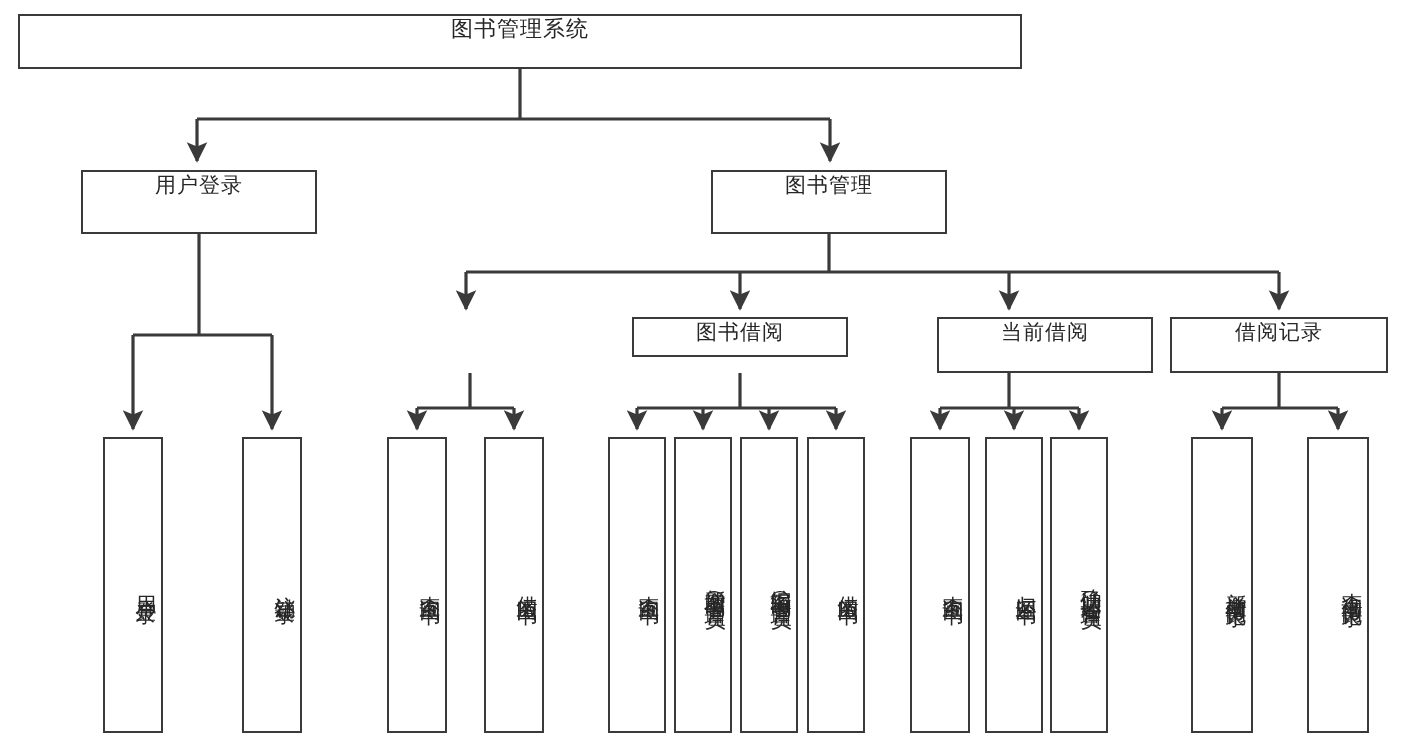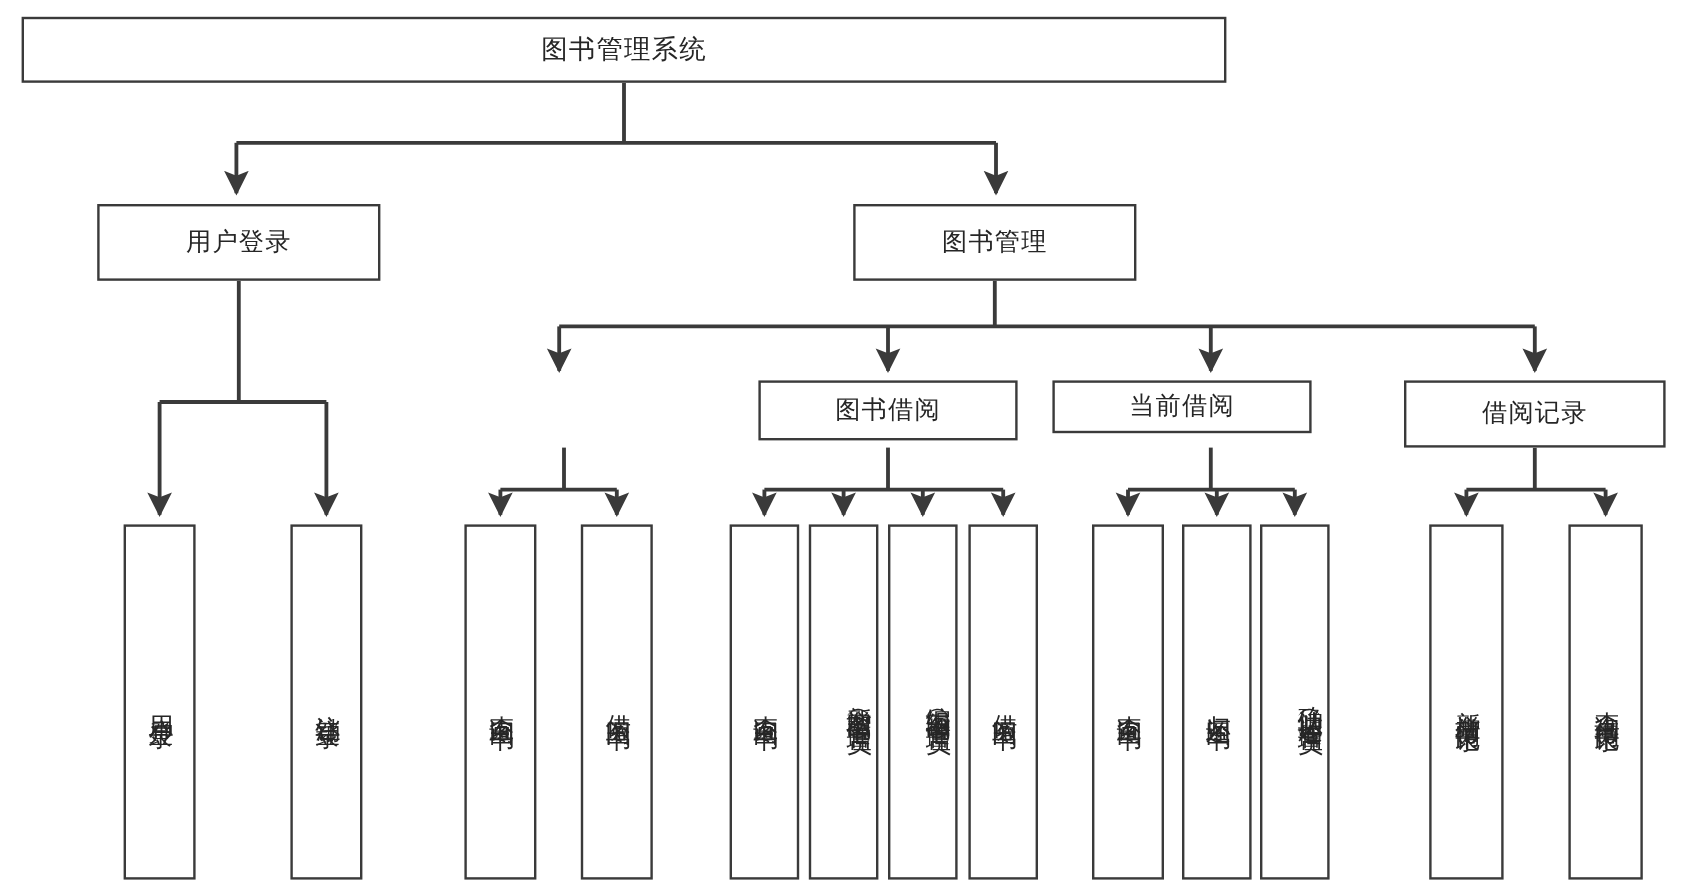--- a/index.html
+++ b/index.html
@@ -24,21 +24,21 @@
     width: 1405px;
     height: 747px;
     pointer-events: none;
   }
   .node {
     position: absolute;
     box-sizing: border-box;
     background: #ffffff;
     border: 2px solid #3a3a3a;
     display: flex;
-    align-items: center;
+    align-items: flex-start;
     justify-content: center;
     color: #262626;
   }
   .node.horiz {
     font-size: 21px;
     letter-spacing: 1px;
     line-height: 1.2;
   }
   .node.vert {
     writing-mode: vertical-rl;
@@ -130,24 +130,24 @@
     <span>图书管理系统</span>
   </div>
 
   <div class="node horiz" style="left:81px; top:170px; width:236px; height:64px;">
     <span>用户登录</span>
   </div>
   <div class="node horiz" style="left:711px; top:170px; width:236px; height:64px;">
     <span>图书管理</span>
   </div>
 
-  <div class="node horiz" style="left:632px; top:317px; width:216px; height:50px;">
+  <div class="node horiz" style="left:632px; top:317px; width:216px; height:40px;">
     <span>图书借阅</span>
   </div>
-  <div class="node horiz" style="left:877px; top:317px; width:216px; height:44px;">
+  <div class="node horiz" style="left:937px; top:317px; width:216px; height:56px;">
     <span>当前借阅</span>
   </div>
   <div class="node horiz" style="left:1170px; top:317px; width:218px; height:56px;">
     <span>借阅记录</span>
   </div>
 
   <div class="node vert" style="left:103px; top:437px; width:60px; height:296px;">
     <span class="vlabel">用户登录</span>
   </div>
   <div class="node vert" style="left:242px; top:437px; width:60px; height:296px;">

